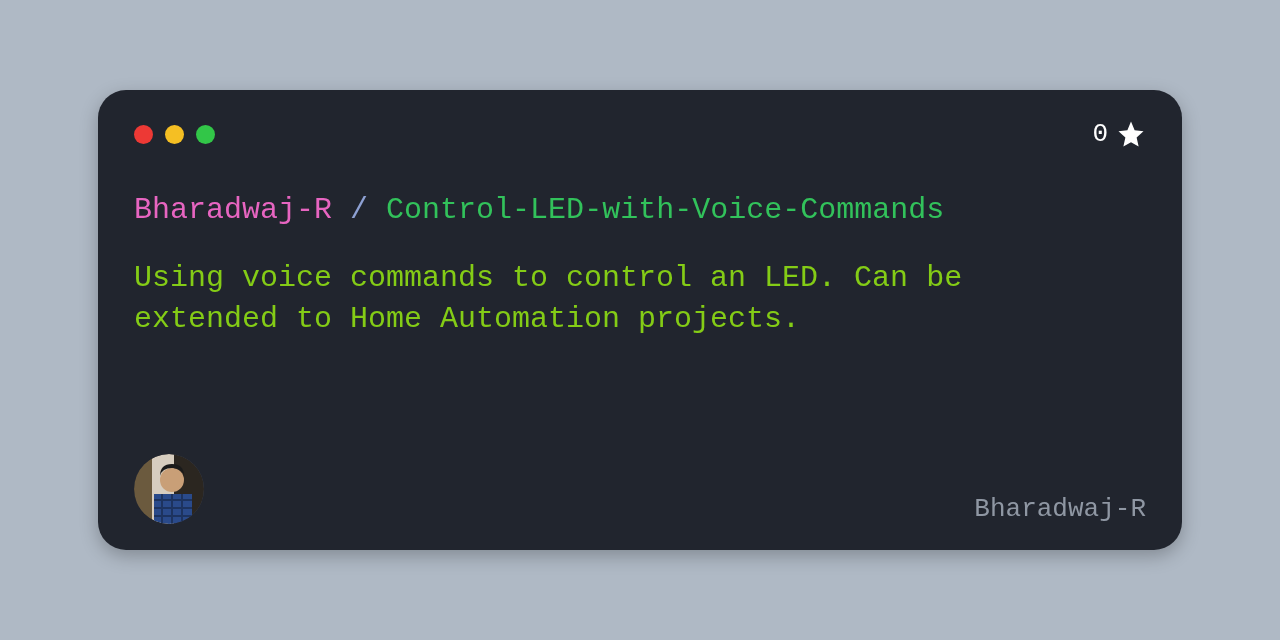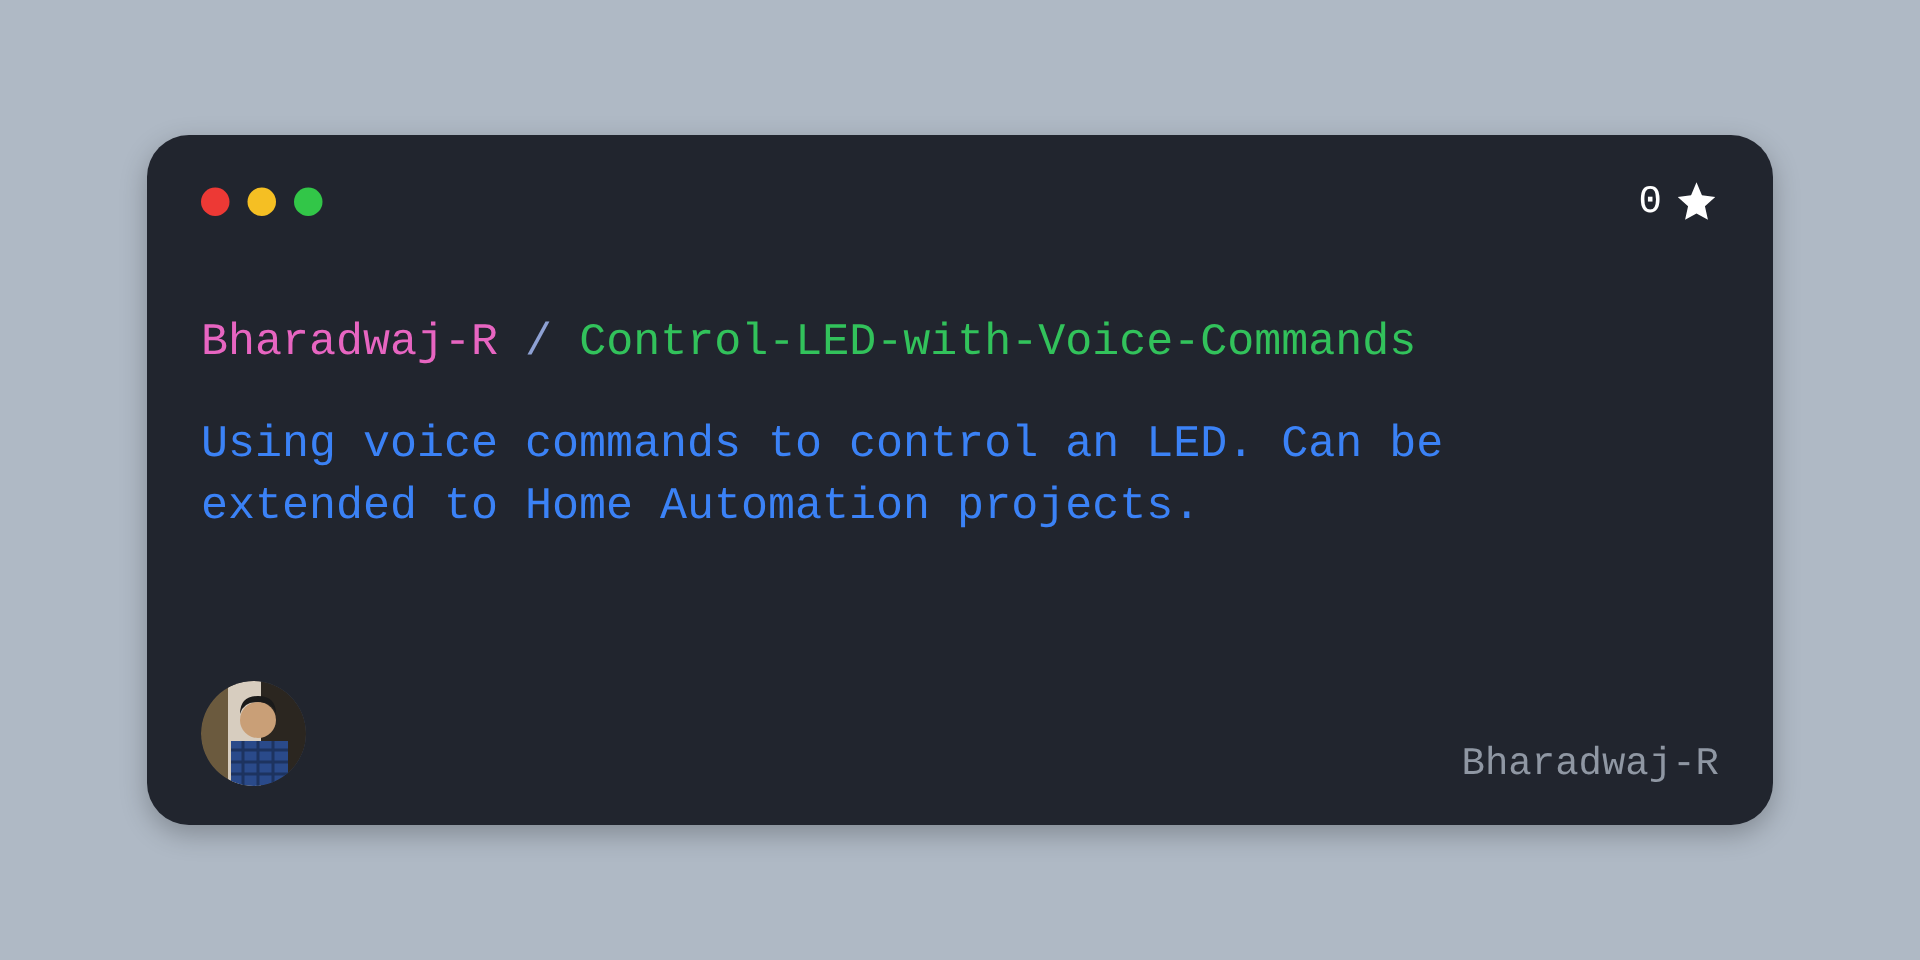--- a/index.html
+++ b/index.html
@@ -50,33 +50,33 @@
   .star-count {
     font-size: 26px;
     color: #ffffff;
   }
   .star-icon {
     width: 30px;
     height: 30px;
     fill: #ffffff;
   }
   .title {
-    margin-top: 63px;
+    margin-top: 44px;
     font-size: 30px;
     line-height: 1.2;
     letter-spacing: 0px;
   }
   .owner { color: #e765c1; }
   .separator { color: #8ea1d3; }
   .repo { color: #32c25b; }
   .description {
     margin-top: 30px;
     font-size: 30px;
     line-height: 1.38;
-    color: #3b82f6;
+    color: #84cc16;
     max-width: 920px;
   }
   .footer {
     position: absolute;
     bottom: 26px;
     left: 36px;
     right: 36px;
     display: flex;
     align-items: flex-end;
     justify-content: space-between;

